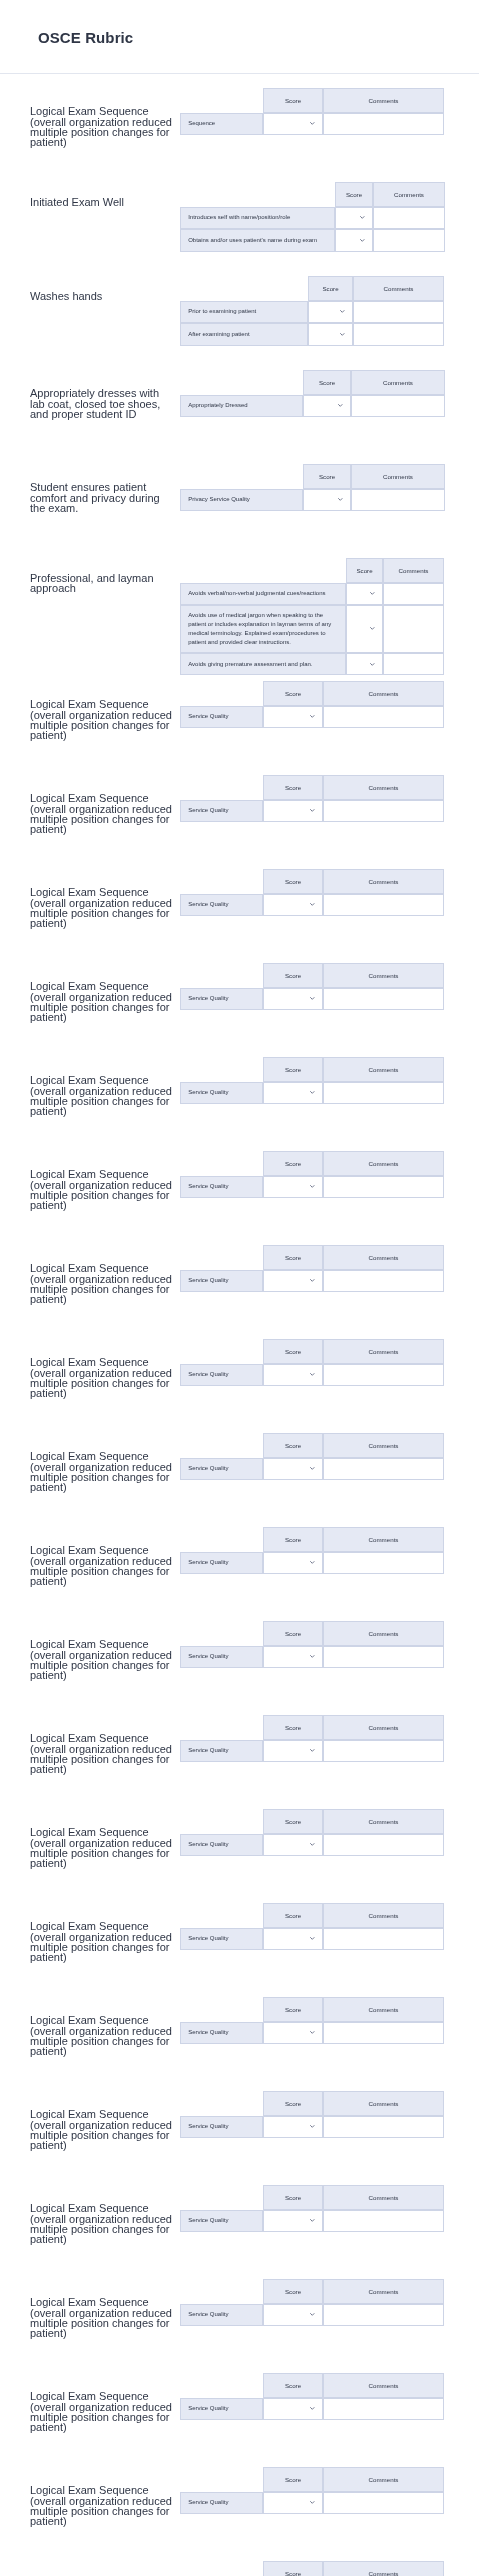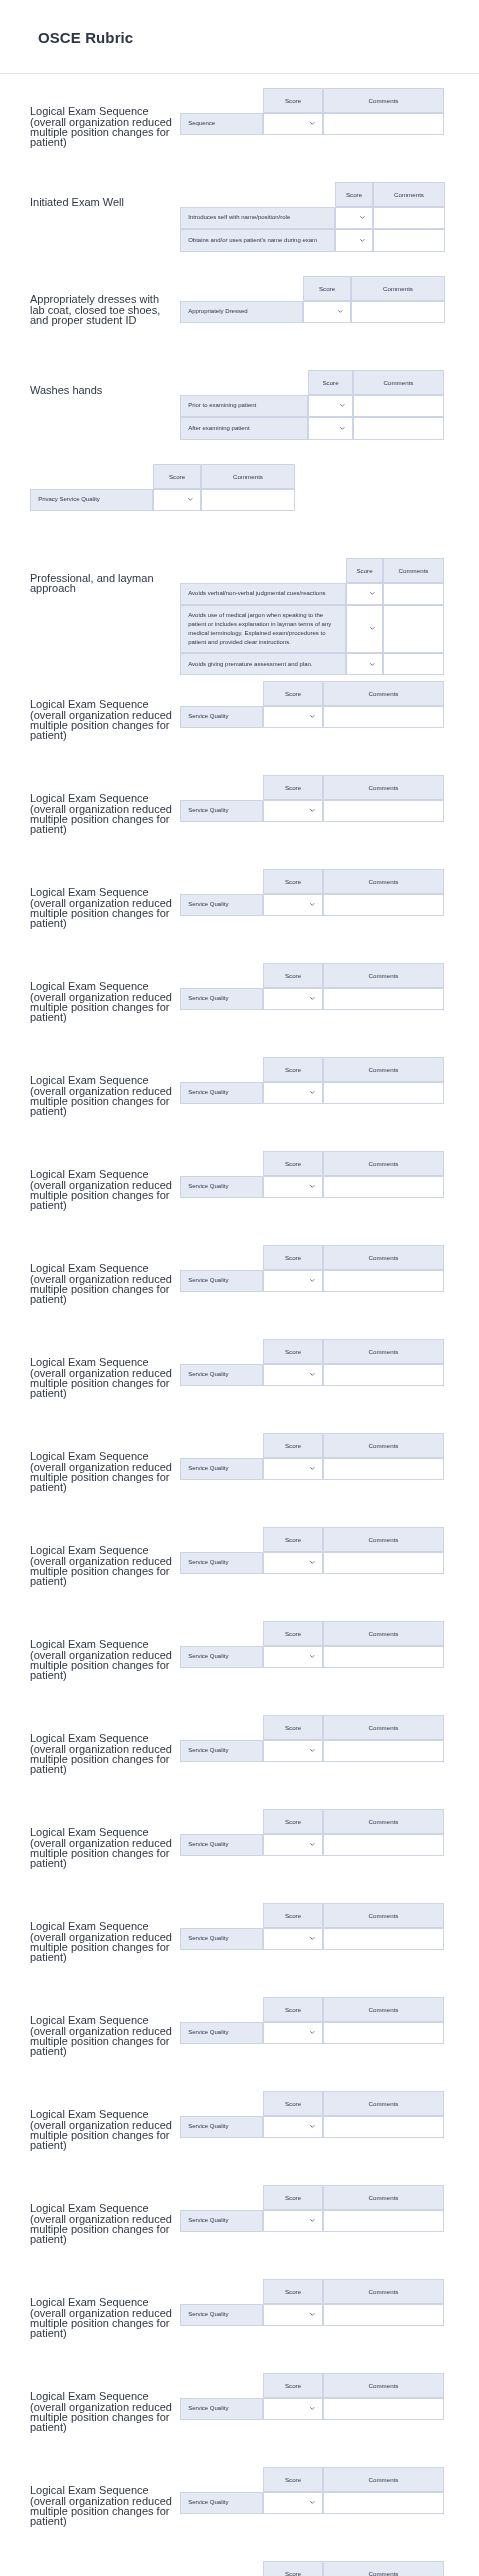--- a/index.html
+++ b/index.html
@@ -257,50 +257,20 @@
                     <svg viewBox="0 0 10 7" width="4.6" height="3.1" aria-hidden="true">
                       <path d="M1 1.2 L5 5.2 L9 1.2" fill="none" stroke="#3c4663" stroke-width="1.6" stroke-linecap="round" stroke-linejoin="round"></path>
                     </svg>
                   </span></td>
                 <td class="comment-cell"><input type="text" class="comment-input" placeholder="" style=""></td>
               </tr>
             </tbody>
           </table>
         </div>
       </div>
-      <div class="question-block">
-        <div class="question-prompt">Appropriately dresses with lab coat, closed toe shoes, and proper student ID</div>
-        <div class="matrix-wrap">
-          <table class="matrix m-dress">
-            <colgroup>
-              <col class="c-label">
-              <col class="c-score">
-              <col class="c-comment">
-            </colgroup>
-            <thead>
-              <tr>
-                <th class="spacer"></th>
-                <th class="col-head">Score</th>
-                <th class="col-head">Comments</th>
-              </tr>
-            </thead>
-            <tbody>
-              <tr>
-                <td class="row-head">Appropriately Dressed</td>
-                <td class="score-cell"><select class="score-select"><option value=""></option><option value="1">1</option><option value="2">2</option><option value="3">3</option><option value="4">4</option><option value="5">5</option></select><span class="chevron">
-                    <svg viewBox="0 0 10 7" width="4.6" height="3.1" aria-hidden="true">
-                      <path d="M1 1.2 L5 5.2 L9 1.2" fill="none" stroke="#3c4663" stroke-width="1.6" stroke-linecap="round" stroke-linejoin="round"></path>
-                    </svg>
-                  </span></td>
-                <td class="comment-cell"><input type="text" class="comment-input" placeholder="" style=""></td>
-              </tr>
-            </tbody>
-          </table>
-        </div>
-      </div>
       <div class="question-block tall">
         <div class="question-prompt">Washes hands</div>
         <div class="matrix-wrap">
           <table class="matrix m-mid">
             <colgroup>
               <col class="c-label">
               <col class="c-score">
               <col class="c-comment">
             </colgroup>
             <thead>
@@ -327,20 +297,51 @@
                       <path d="M1 1.2 L5 5.2 L9 1.2" fill="none" stroke="#3c4663" stroke-width="1.6" stroke-linecap="round" stroke-linejoin="round"></path>
                     </svg>
                   </span></td>
                 <td class="comment-cell"><input type="text" class="comment-input" placeholder="" style=""></td>
               </tr>
             </tbody>
           </table>
         </div>
       </div>
       <div class="question-block">
+        <div class="question-prompt">Appropriately dresses with lab coat, closed toe shoes, and proper student ID</div>
+        <div class="matrix-wrap">
+          <table class="matrix m-dress">
+            <colgroup>
+              <col class="c-label">
+              <col class="c-score">
+              <col class="c-comment">
+            </colgroup>
+            <thead>
+              <tr>
+                <th class="spacer"></th>
+                <th class="col-head">Score</th>
+                <th class="col-head">Comments</th>
+              </tr>
+            </thead>
+            <tbody>
+              <tr>
+                <td class="row-head">Appropriately Dressed</td>
+                <td class="score-cell"><select class="score-select"><option value=""></option><option value="1">1</option><option value="2">2</option><option value="3">3</option><option value="4">4</option><option value="5">5</option></select><span class="chevron">
+                    <svg viewBox="0 0 10 7" width="4.6" height="3.1" aria-hidden="true">
+                      <path d="M1 1.2 L5 5.2 L9 1.2" fill="none" stroke="#3c4663" stroke-width="1.6" stroke-linecap="round" stroke-linejoin="round"></path>
+                    </svg>
+                  </span></td>
+                <td class="comment-cell"><input type="text" class="comment-input" placeholder="" style=""></td>
+              </tr>
+            </tbody>
+          </table>
+        </div>
+      </div>
+      <div class="question-block">
+        <div class="question-prompt">Student ensures patient comfort and privacy during the exam.</div>
         <div class="matrix-wrap">
           <table class="matrix m-dress">
             <colgroup>
               <col class="c-label">
               <col class="c-score">
               <col class="c-comment">
             </colgroup>
             <thead>
               <tr>
                 <th class="spacer"></th>

